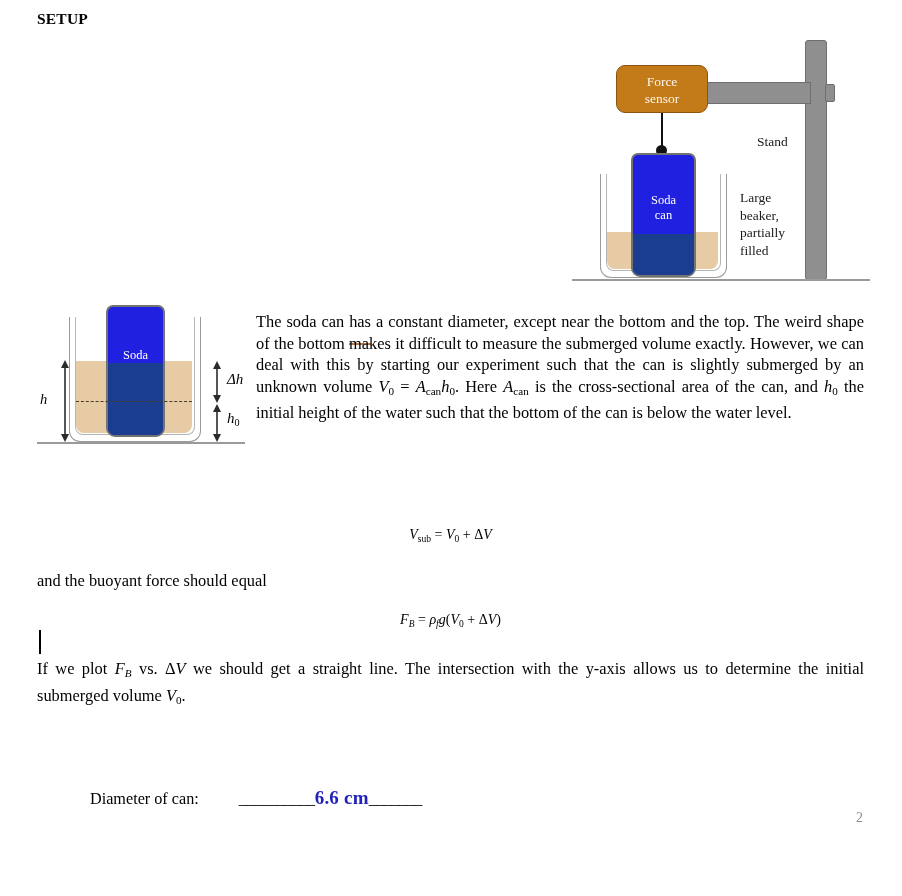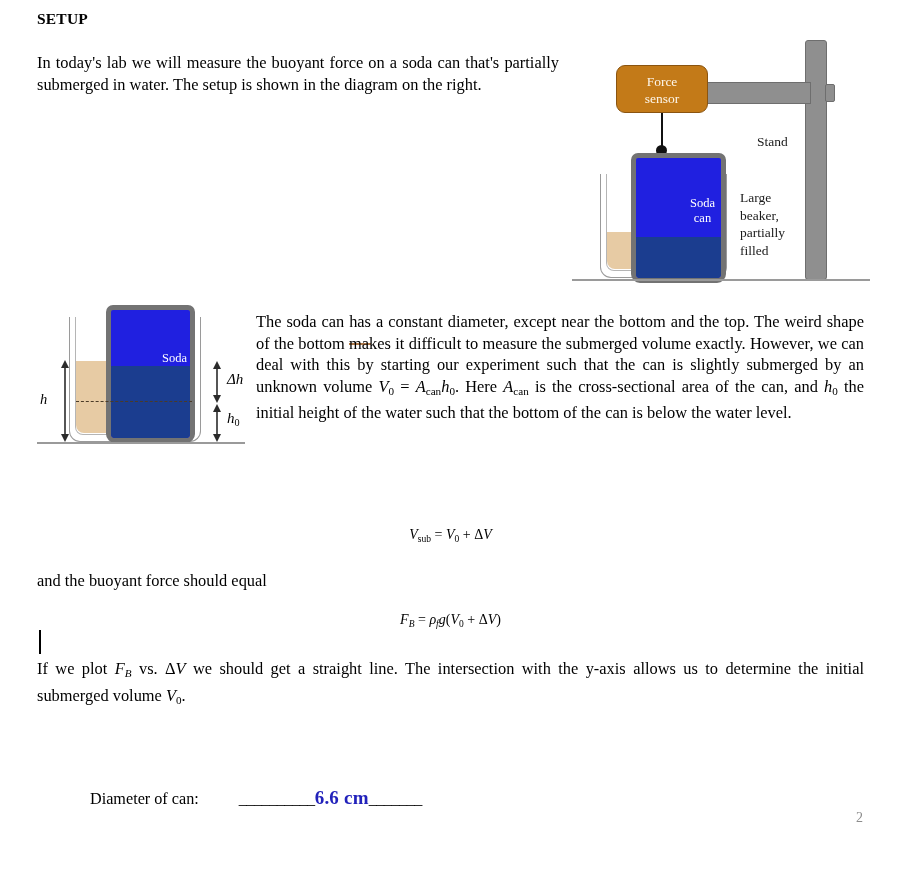--- a/index.html
+++ b/index.html
@@ -131,24 +131,23 @@
     background: #111;
   }
   .fig-knot {
     position: absolute;
     background: #111;
     border-radius: 50%;
   }
   .fig-can {
     position: absolute;
     background: #2020e0;
-    border: 5px solid #737373;
+    border: 2px solid #737373;
     border-radius: 7px 7px 9px 9px;
     overflow: hidden;
-    padding-left: 24px;
   }
   .fig-can-sub {
     position: absolute;
     left: -2px; right: -2px;
     background: #1b3d8f;
   }
   .fig-can-label {
     position: absolute;
     width: 100%;
     text-align: center;
@@ -199,21 +198,20 @@
   }
   .arrowsvg { position: absolute; }
 </style>
 </head>
 <body>
 
 <div class="page">
 
   <div class="heading" style="left:37px; top:10px;">SETUP</div>
 
-  <div class="para" style="left:37px; top:52px; width:522px;">In today's lab we will measure the buoyant force on a soda can that's partially submerged in water.  The setup is shown in the diagram on the right.</div>
 
 
 
   <div class="fig" style="left:572px; top:32px; width:330px; height:258px;">
 
     <div class="fig-post" style="left:233px; top:8px; width:20px; height:238px;"></div>
 
     <div class="fig-knob" style="left:253px; top:52px; width:8px; height:16px;"></div>
 
     <div class="fig-arm" style="left:133px; top:50px; width:104px; height:20px;"></div>

